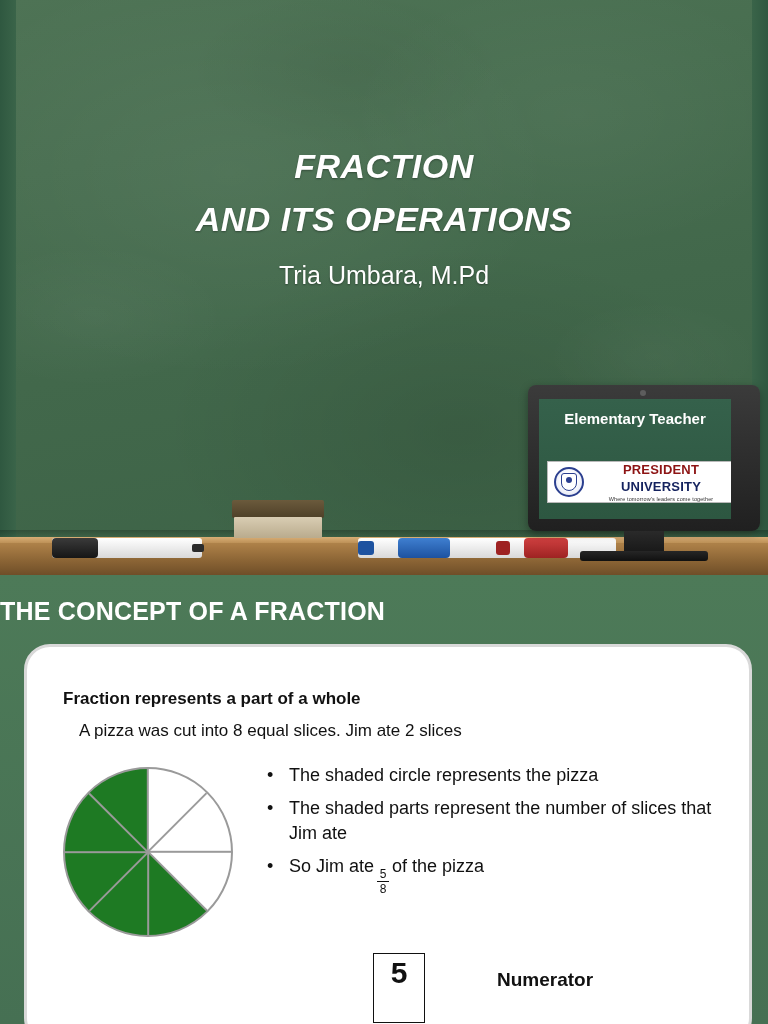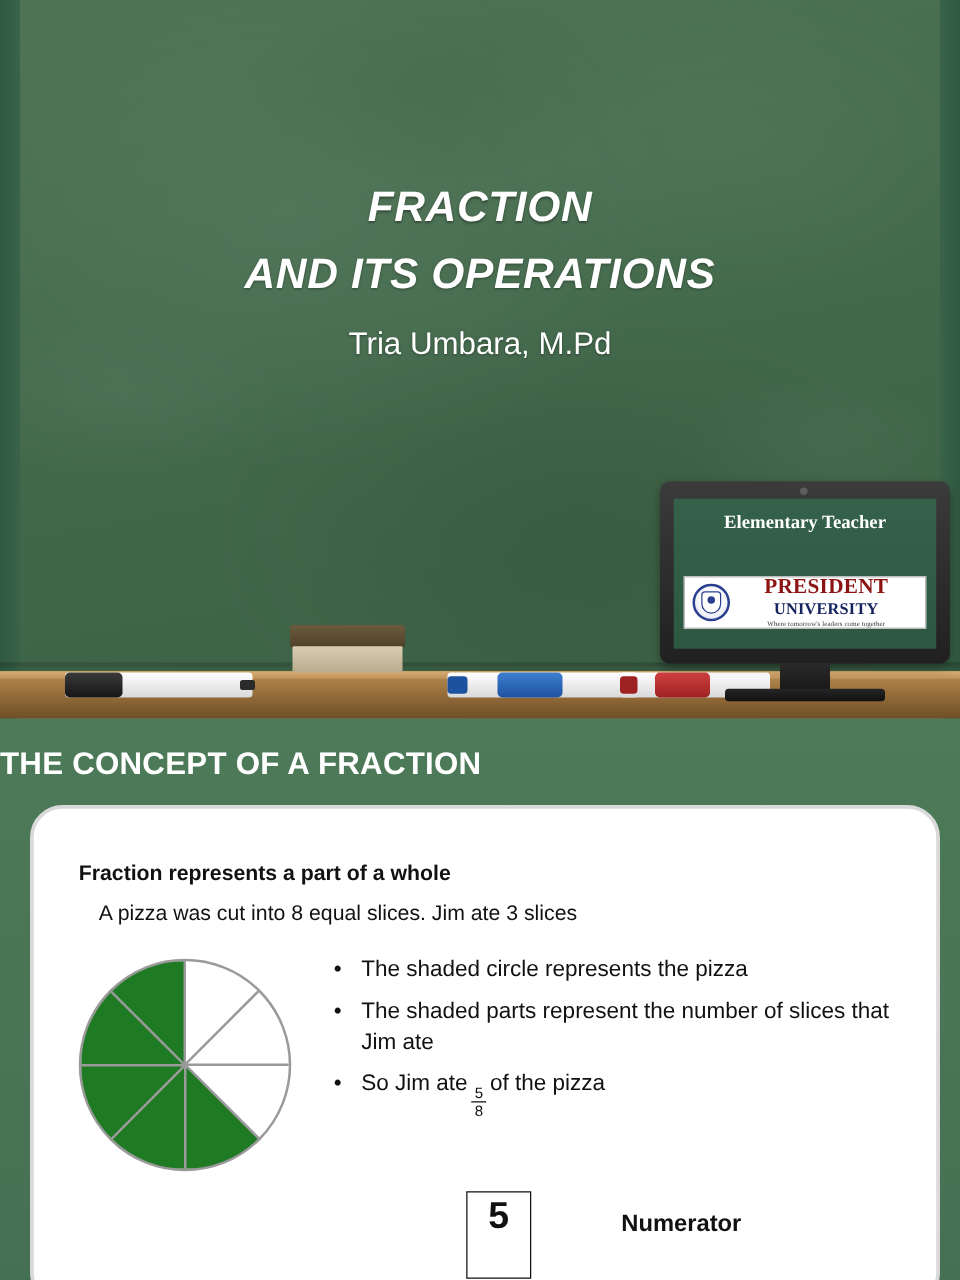--- a/index.html
+++ b/index.html
@@ -105,24 +105,23 @@
   .monitor { position:absolute; left:528px; top:385px; width:232px; height:180px; }
   .mon-bezel {
     position:absolute; left:0; top:0; width:232px; height:146px;
     background:linear-gradient(180deg,#3b3b3b,#202020);
     border-radius:8px;
     box-shadow:0 3px 8px rgba(0,0,0,0.35);
   }
   .mon-cam { position:absolute; left:112px; top:5px; width:6px; height:6px; border-radius:50%;
      background:#5d5d5d; }
   .mon-screen {
-    position:absolute; left:11px; top:14px; width:210px; height:120px;
+    position:absolute; left:11px; top:14px; width:192px; height:120px;
     background:linear-gradient(180deg,#35614b,#2d5741);
     overflow:hidden;
-    font-family:Liberation Serif, serif;
   }
   .mon-text {
     color:#ffffff; font-weight:bold; font-size:15px; text-align:center;
     padding-top:10px; line-height:1.3;
   }
   .uni-card {
     position:absolute; left:8px; top:62px; width:194px; height:42px;
     background:#ffffff; border:1px solid #b9b9b9;
     display:flex; align-items:center; padding:2px 4px;
   }
@@ -134,21 +133,21 @@
   }
   .uni-logo .inner {
     position:absolute; left:9px; top:8px; width:16px; height:18px;
     border:1.6px solid #2b3f8f; border-radius:3px 3px 8px 8px;
   }
   .uni-logo .star {
     position:absolute; left:14px; top:12px; width:6px; height:6px;
     background:#2b3f8f; border-radius:50%;
   }
   .uni-names { flex:1; text-align:center; line-height:1.05; }
-  .uni-pres { color:#8d1414; font-weight:bold; font-size:17px; letter-spacing:0.2px; }
+  .uni-pres { color:#8d1414; font-weight:bold; font-size:13px; letter-spacing:0.2px; }
   .uni-univ { color:#14225e; font-weight:bold; font-size:13px; letter-spacing:0.2px; }
   .uni-tag { font-size:5.5px; color:#333; letter-spacing:0.1px; margin-top:2px; }
   .mon-neck { position:absolute; left:96px; top:146px; width:40px; height:22px;
      background:linear-gradient(180deg,#2a2a2a,#181818); }
   .mon-base { position:absolute; left:52px; top:166px; width:128px; height:10px;
      background:linear-gradient(180deg,#262626,#101010); border-radius:3px; }
 
   
   .slide2 {
     position:relative;
@@ -287,21 +286,21 @@
     <div class="mon-neck"></div>
     <div class="mon-base"></div>
   </div>
 </div>
 
 <div class="slide2">
   <div class="s2-title">THE CONCEPT OF A FRACTION</div>
 
   <div class="card">
     <div class="lead">Fraction represents a part of a whole</div>
-    <div class="sub">A pizza was cut into 8 equal slices. Jim ate 3 slices</div>
+    <div class="sub">A pizza was cut into 8 equal slices. Jim ate 2 slices</div>
 
     <div class="body-row">
 
       <div class="pie-wrap">
         <div class="pie"></div>
         <div class="spoke" style="transform:translate(-50%,0) rotate(0deg)"></div>
         <div class="spoke" style="transform:translate(-50%,0) rotate(45deg)"></div>
         <div class="spoke" style="transform:translate(-50%,0) rotate(90deg)"></div>
         <div class="spoke" style="transform:translate(-50%,0) rotate(135deg)"></div>
         <div class="spoke" style="transform:translate(-50%,0) rotate(180deg)"></div>

